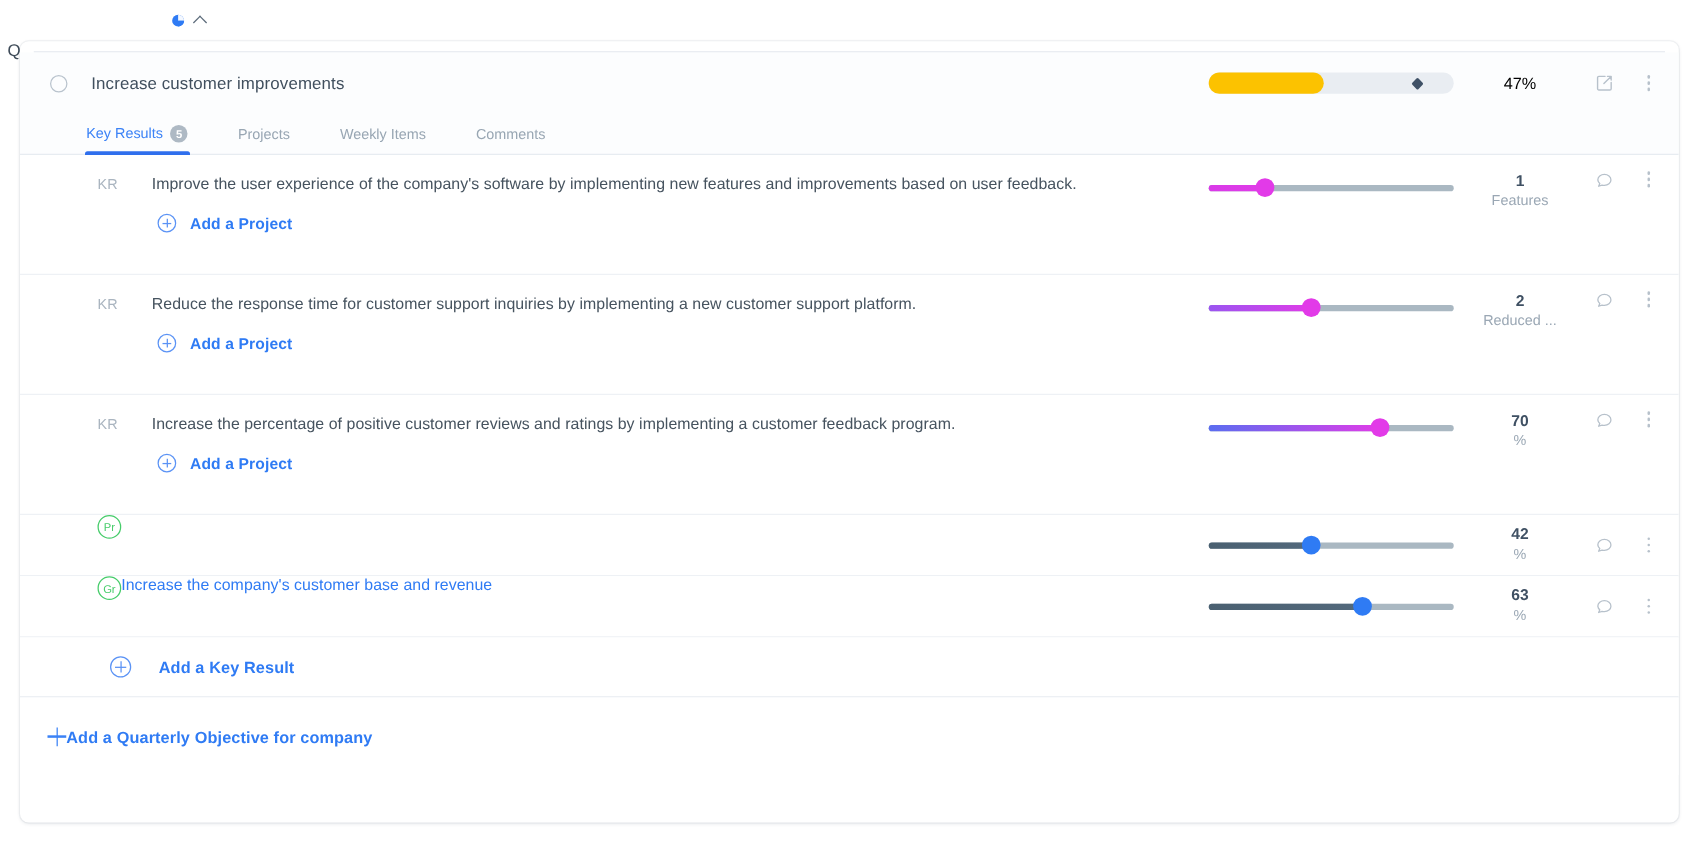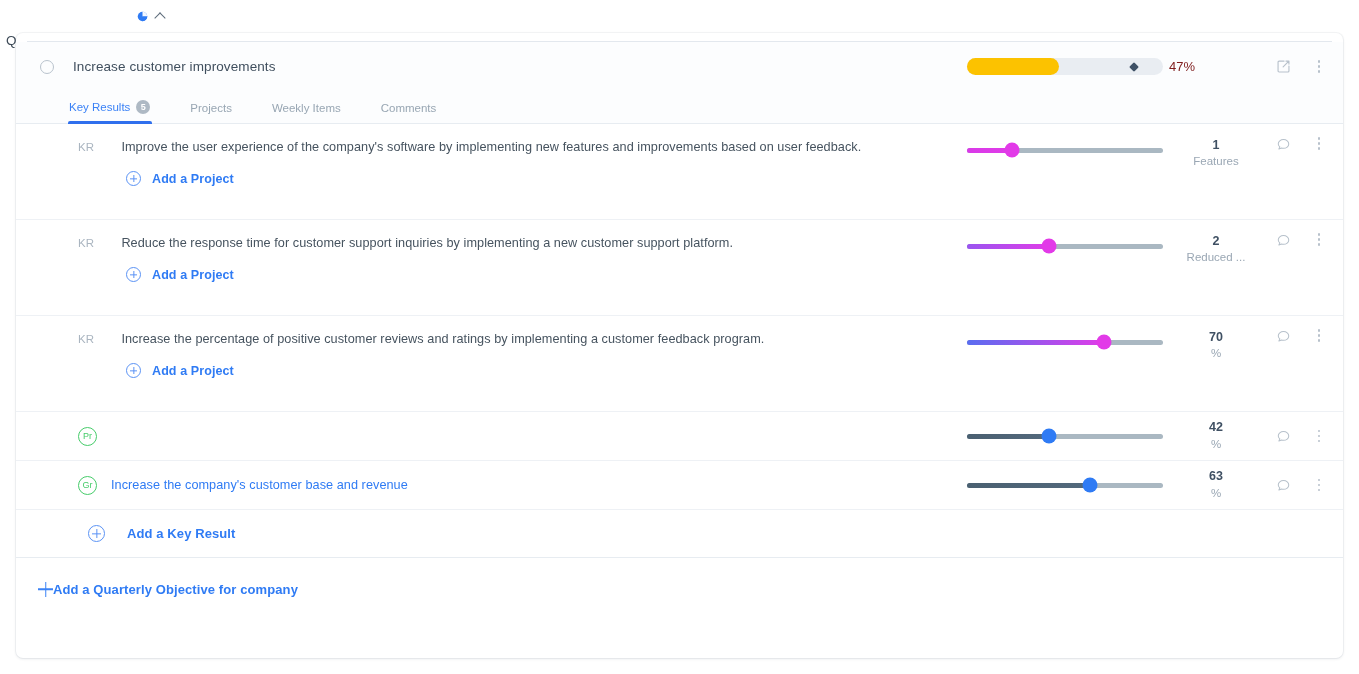--- a/index.html
+++ b/index.html
@@ -113,23 +113,23 @@
     position: absolute;
     top: 50%;
     width: 7px; height: 7px;
     background: #3f5166;
     transform: translate(-50%, -50%) rotate(45deg);
     border-radius: 1.2px;
   }
 
   .obj-pct {
     width: 94px;
-    text-align: left;
+    text-align: center;
     font-size: 13px;
-    color: #7f1d1d;
+    color: #000000;
     flex: 0 0 auto;
   }
   .obj-icon-slot {
     width: 40px;
     display: flex;
     justify-content: center;
     align-items: center;
     flex: 0 0 auto;
   }
   .obj-icon-slot.kebab { width: 32px; }
@@ -250,22 +250,21 @@
     color: #2f7bf4;
     font-weight: 600;
     letter-spacing: .1px;
   }
 
   
   .link-row-left {
     flex: 1 1 auto;
     padding: 0 0 0 62px;
     display: flex;
-    align-items: center;
-    gap: 14px;
+    align-items: flex-start;
     min-height: 48px;
     min-width: 0;
   }
   .type-badge {
     width: 19px; height: 19px;
     border: 1.3px solid #46cc6a;
     border-radius: 50%;
     color: #46cc6a;
     font-size: 9px;
     display: inline-flex;

